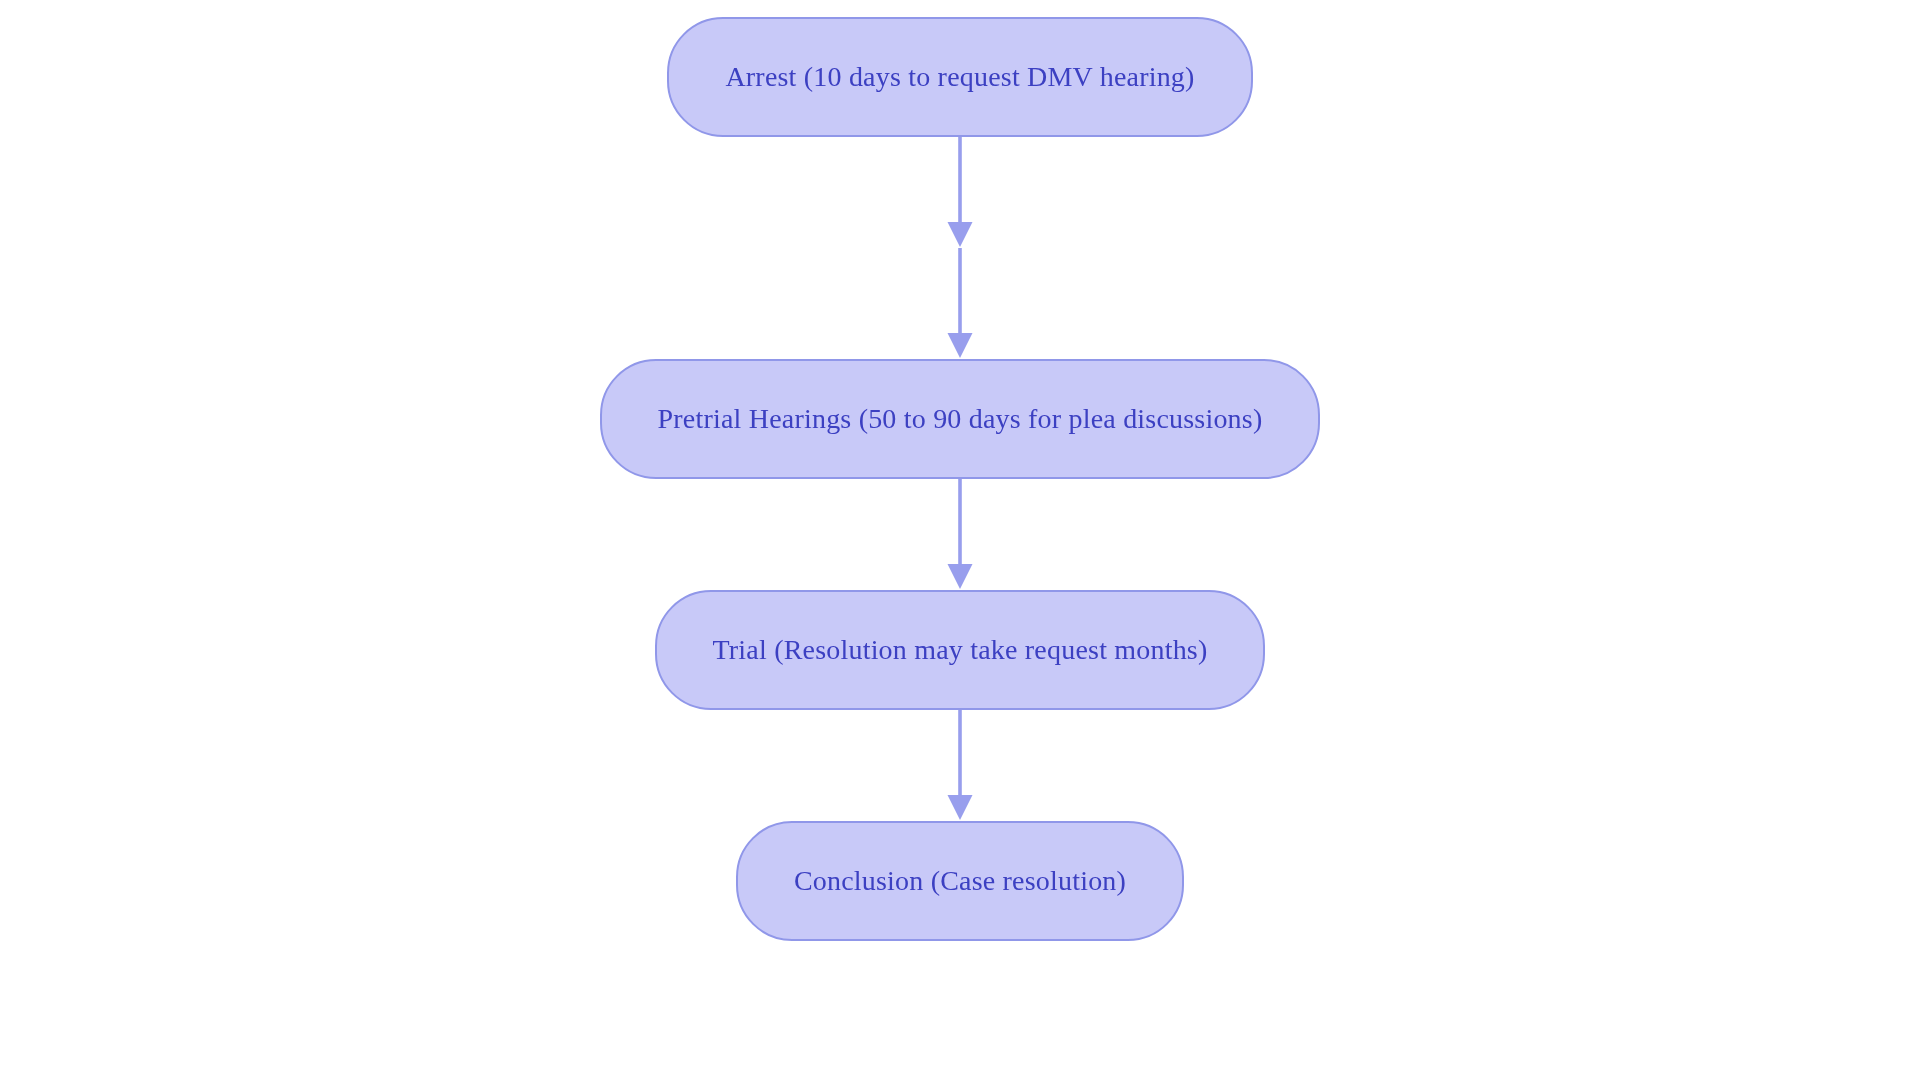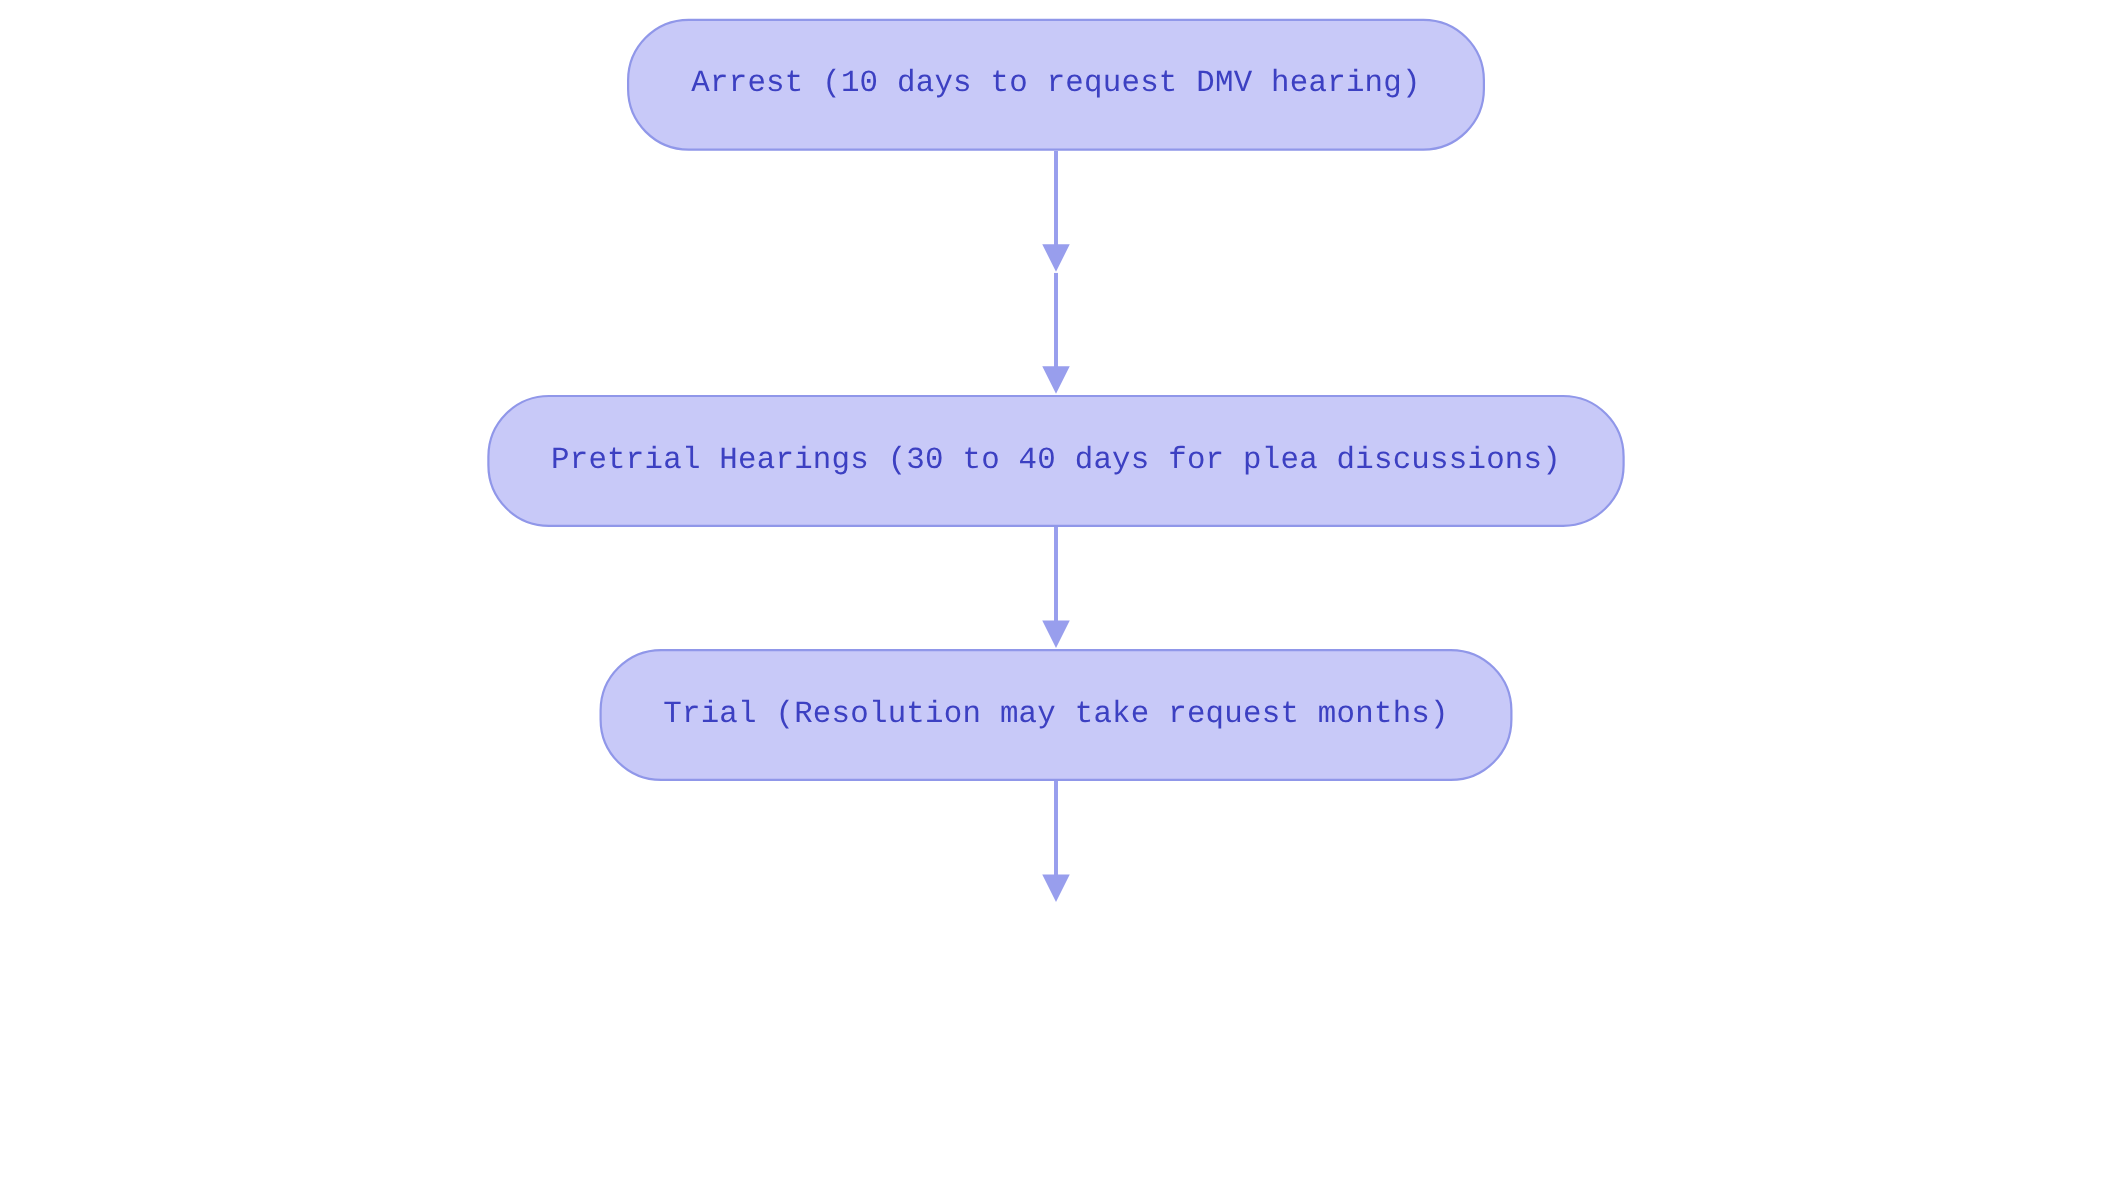--- a/index.html
+++ b/index.html
@@ -6,21 +6,21 @@
     margin: 0;
     padding: 0;
     background: #ffffff;
   }
   .canvas {
     position: relative;
     width: 1920px;
     height: 1083px;
     background: var(--canvas-bg, #ffffff);
     overflow: hidden;
-    font-family: Liberation Mono, monospace;
+    font-family: Liberation Serif, serif;
   }
   .flow {
     position: absolute;
     left: 0;
     top: 17px;
     width: 100%;
     display: flex;
     flex-direction: column;
     align-items: center;
   }
@@ -67,32 +67,35 @@
       <polygon points="3.5,85 28.5,85 16,110"></polygon>
     </svg>
 
 
     <svg class="connector" width="32" height="111" viewBox="0 0 32 111">
       <line x1="16" y1="0" x2="16" y2="88"></line>
       <polygon points="3.5,85 28.5,85 16,110"></polygon>
     </svg>
 
     <div class="flow-node">
-      <span>Pretrial Hearings (30 to 40 days for plea discussions)</span>
+      <span>Pretrial Hearings (50 to 90 days for plea discussions)</span>
     </div>
 
     <svg class="connector" width="32" height="111" viewBox="0 0 32 111">
       <line x1="16" y1="0" x2="16" y2="88"></line>
       <polygon points="3.5,85 28.5,85 16,110"></polygon>
     </svg>
 
     <div class="flow-node">
       <span>Trial (Resolution may take request months)</span>
     </div>
 
     <svg class="connector" width="32" height="111" viewBox="0 0 32 111">
       <line x1="16" y1="0" x2="16" y2="88"></line>
       <polygon points="3.5,85 28.5,85 16,110"></polygon>
     </svg>
 
+    <div class="flow-node">
+      <span>Conclusion (Case resolution)</span>
+    </div>
 
   </div>
 </div>
 
 </body></html>

